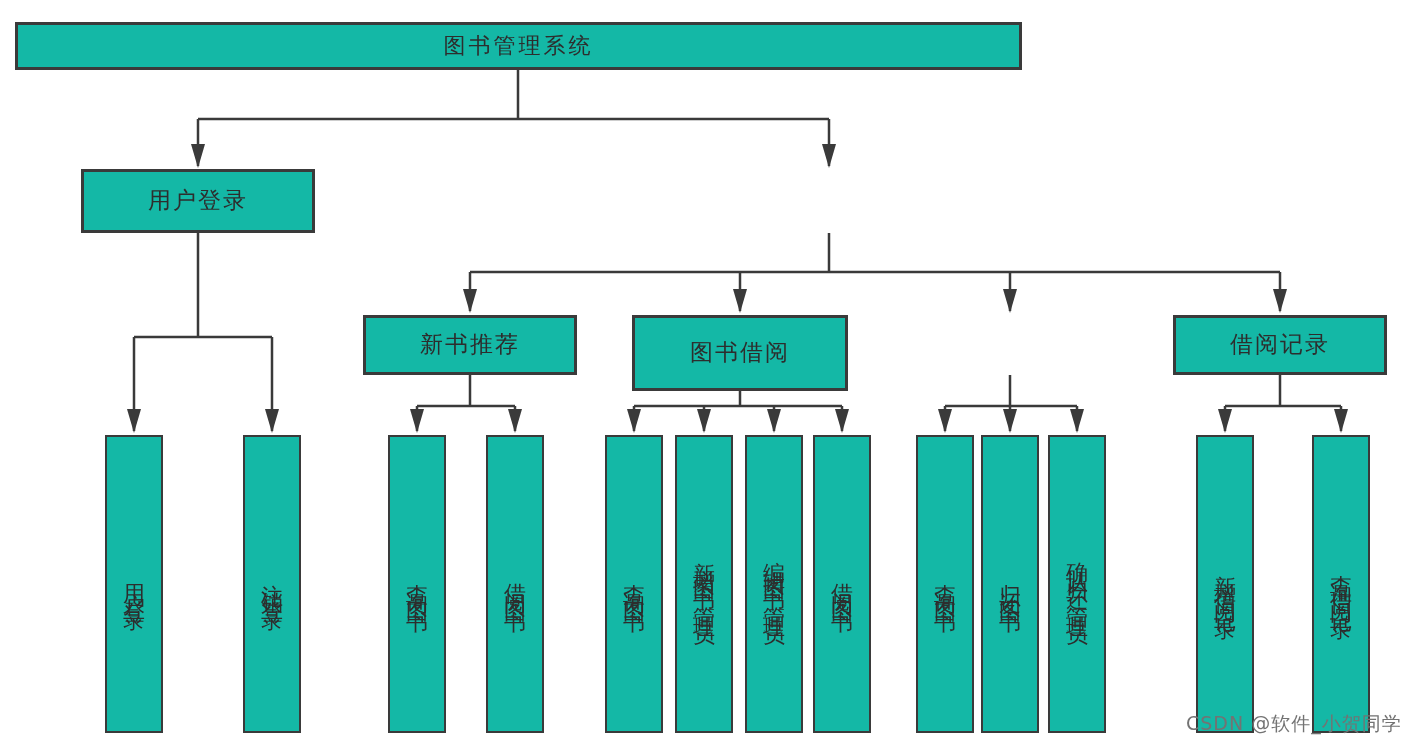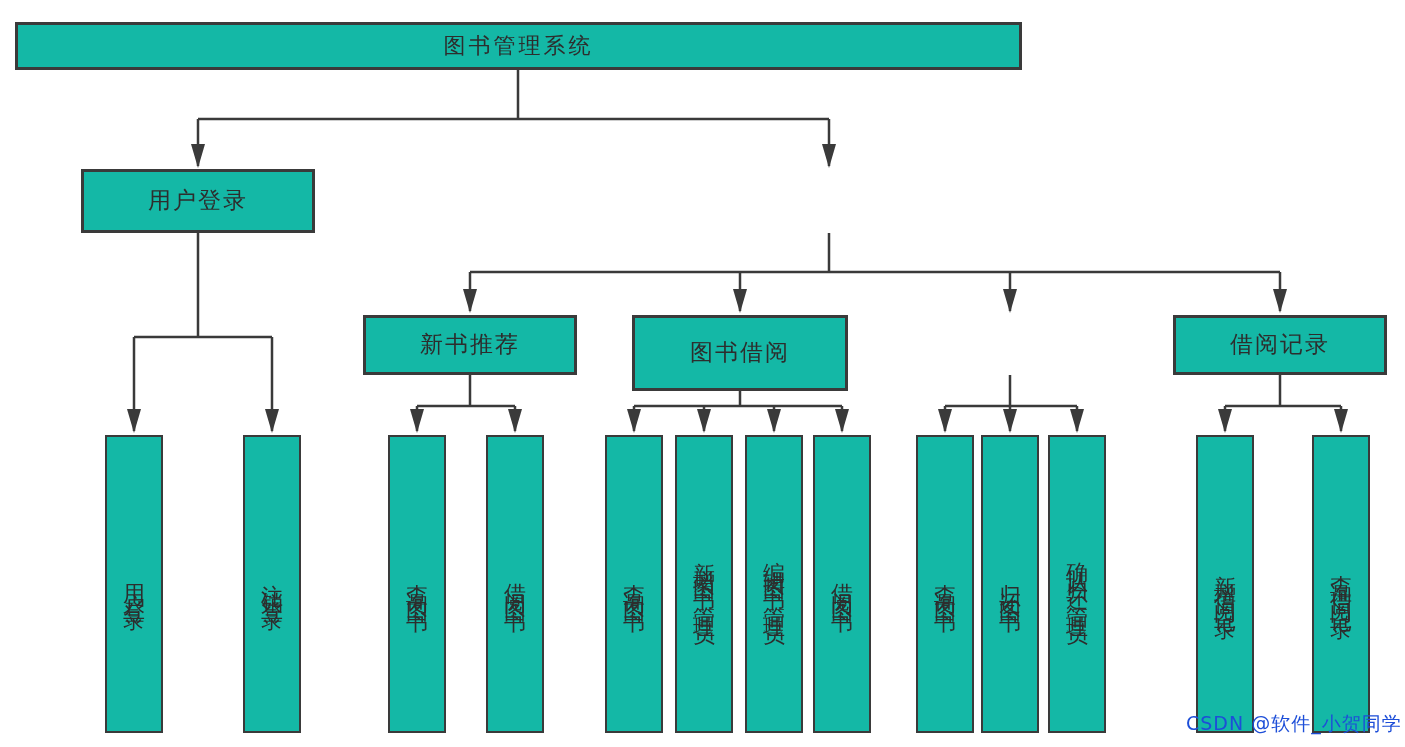--- a/index.html
+++ b/index.html
@@ -16,21 +16,21 @@
   }
   .box-leaf{border-width:2.5px;}
   .box-h .lbl{font-size:23px;letter-spacing:2px;white-space:nowrap;line-height:1.2;}
   .box-title .lbl{font-size:22px;letter-spacing:3px;}
   .box-v .lbl{
     writing-mode:vertical-rl;text-orientation:mixed;
     font-size:22px;line-height:1;letter-spacing:9px;white-space:nowrap;
   }
   #watermark{
     position:absolute;left:1186px;top:711px;z-index:5;
-    font-size:19px;letter-spacing:1px;color:#1d4ed8;white-space:nowrap;
+    font-size:19px;letter-spacing:1px;color:#737373;white-space:nowrap;
   }
 </style>
 </head>
 <body>
 
 <div id="canvas">
 
   <svg id="wires" viewBox="0 0 1405 747" xmlns="http://www.w3.org/2000/svg">
     <defs>
       <marker id="arrow" markerUnits="userSpaceOnUse" markerWidth="24" markerHeight="14" viewBox="0 0 24 14" refX="22" refY="7" orient="auto">

